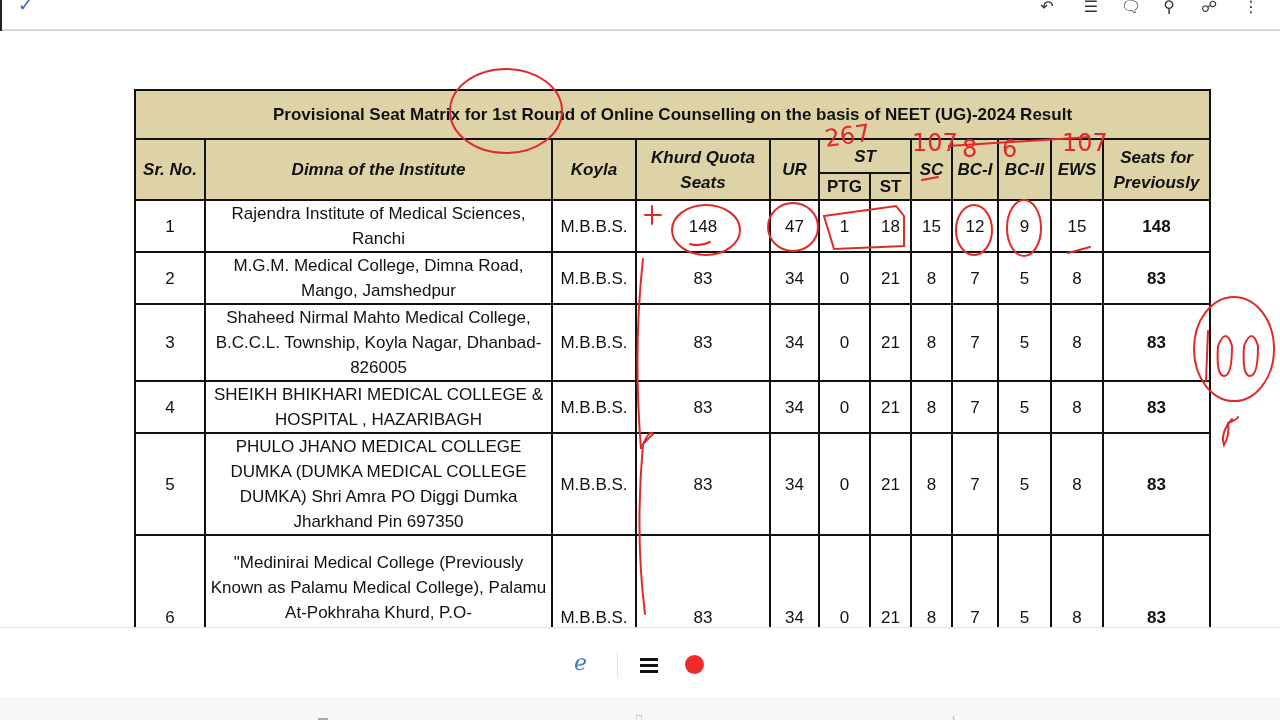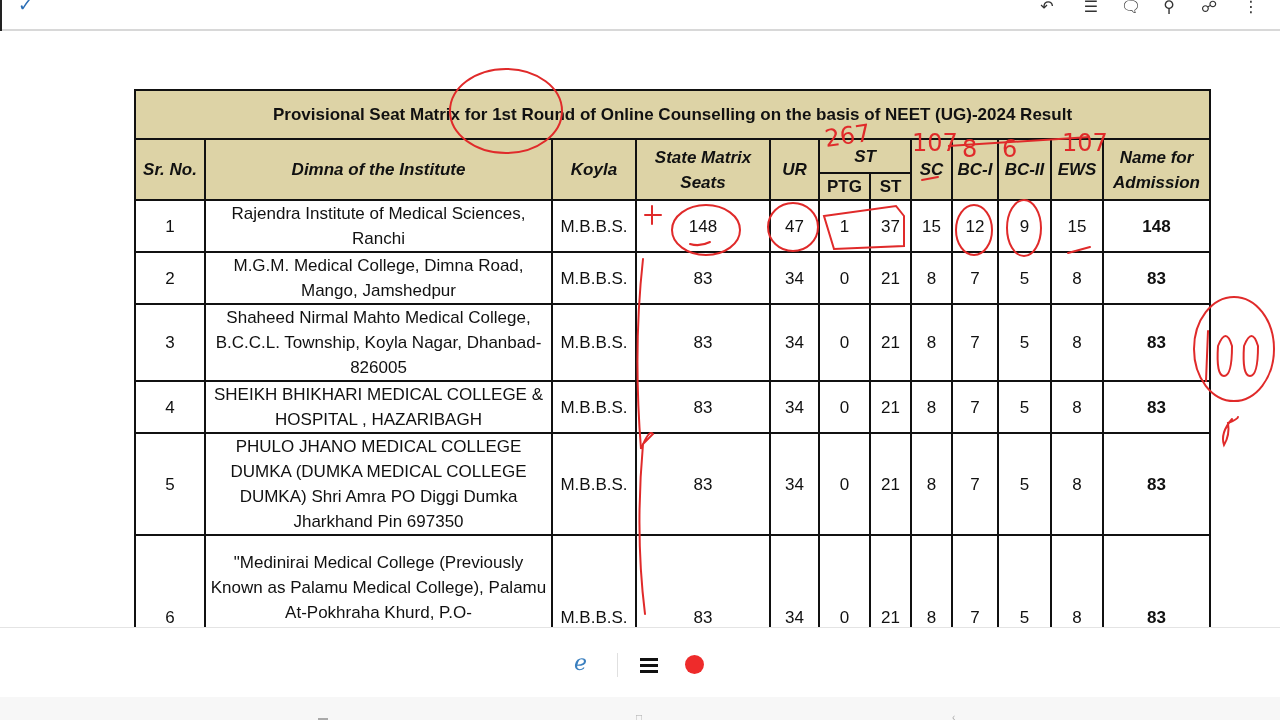--- a/index.html
+++ b/index.html
@@ -58,42 +58,42 @@
         <col style="width:107px">
     </colgroup>
     <tbody>
         <tr>
       <th class="title" colspan="12">Provisional Seat Matrix for 1st Round of Online Counselling on the basis of NEET (UG)-2024 Result</th>
     </tr>
     <tr style="height:34px;font-style:italic;">
       <th rowspan="2">Sr. No.</th>
       <th rowspan="2">Dimna of the Institute</th>
       <th rowspan="2">Koyla</th>
-      <th rowspan="2">State Matrix Seats</th>
+      <th rowspan="2">Khurd Quota Seats</th>
       <th rowspan="2">UR</th>
       <th colspan="2">ST</th>
       <th rowspan="2">SC</th>
       <th rowspan="2">BC-I</th>
       <th rowspan="2">BC-II</th>
       <th rowspan="2">EWS</th>
-      <th rowspan="2">Name for Admission</th>
+      <th rowspan="2">Seats for Previously</th>
     </tr>
     <tr style="height:27px;">
       <th>PTG</th>
       <th>ST</th>
     </tr>
 
     <tr style="height:50px;">
       <td>1</td>
       <td class="name">Rajendra Institute of Medical Sciences, Ranchi</td>
       <td>M.B.B.S.</td>
       <td>148</td>
       <td>47</td>
       <td>1</td>
-      <td>37</td>
+      <td>18</td>
       <td>15</td>
       <td>12</td>
       <td>9</td>
       <td>15</td>
       <td class="bold">148</td>
     </tr>
     <tr style="height:50px;">
       <td>2</td>
       <td class="name">M.G.M. Medical College, Dimna Road, Mango, Jamshedpur</td>
       <td>M.B.B.S.</td>

